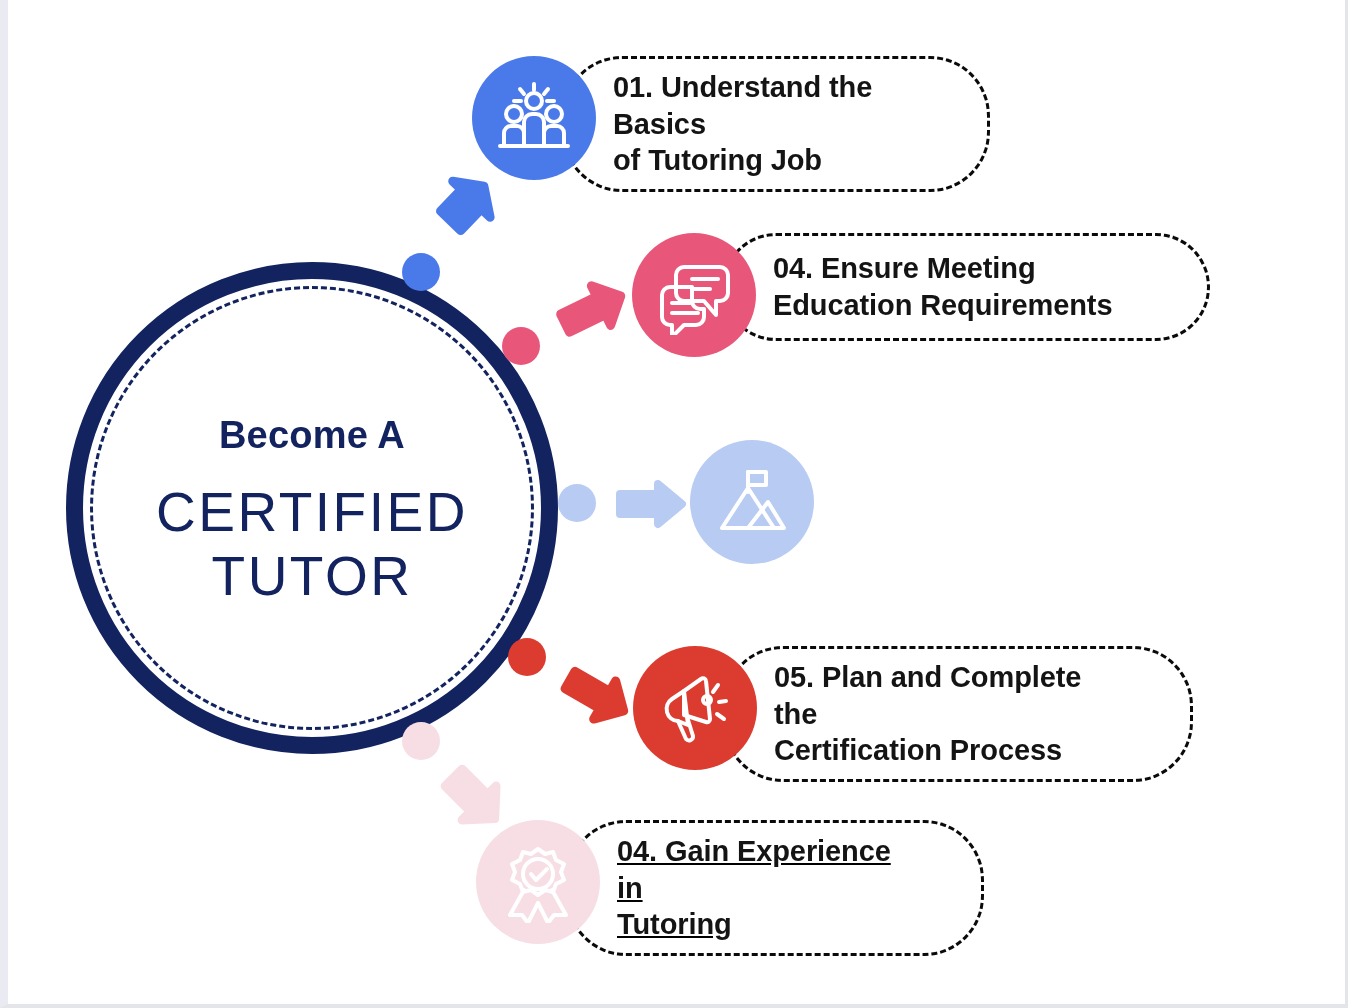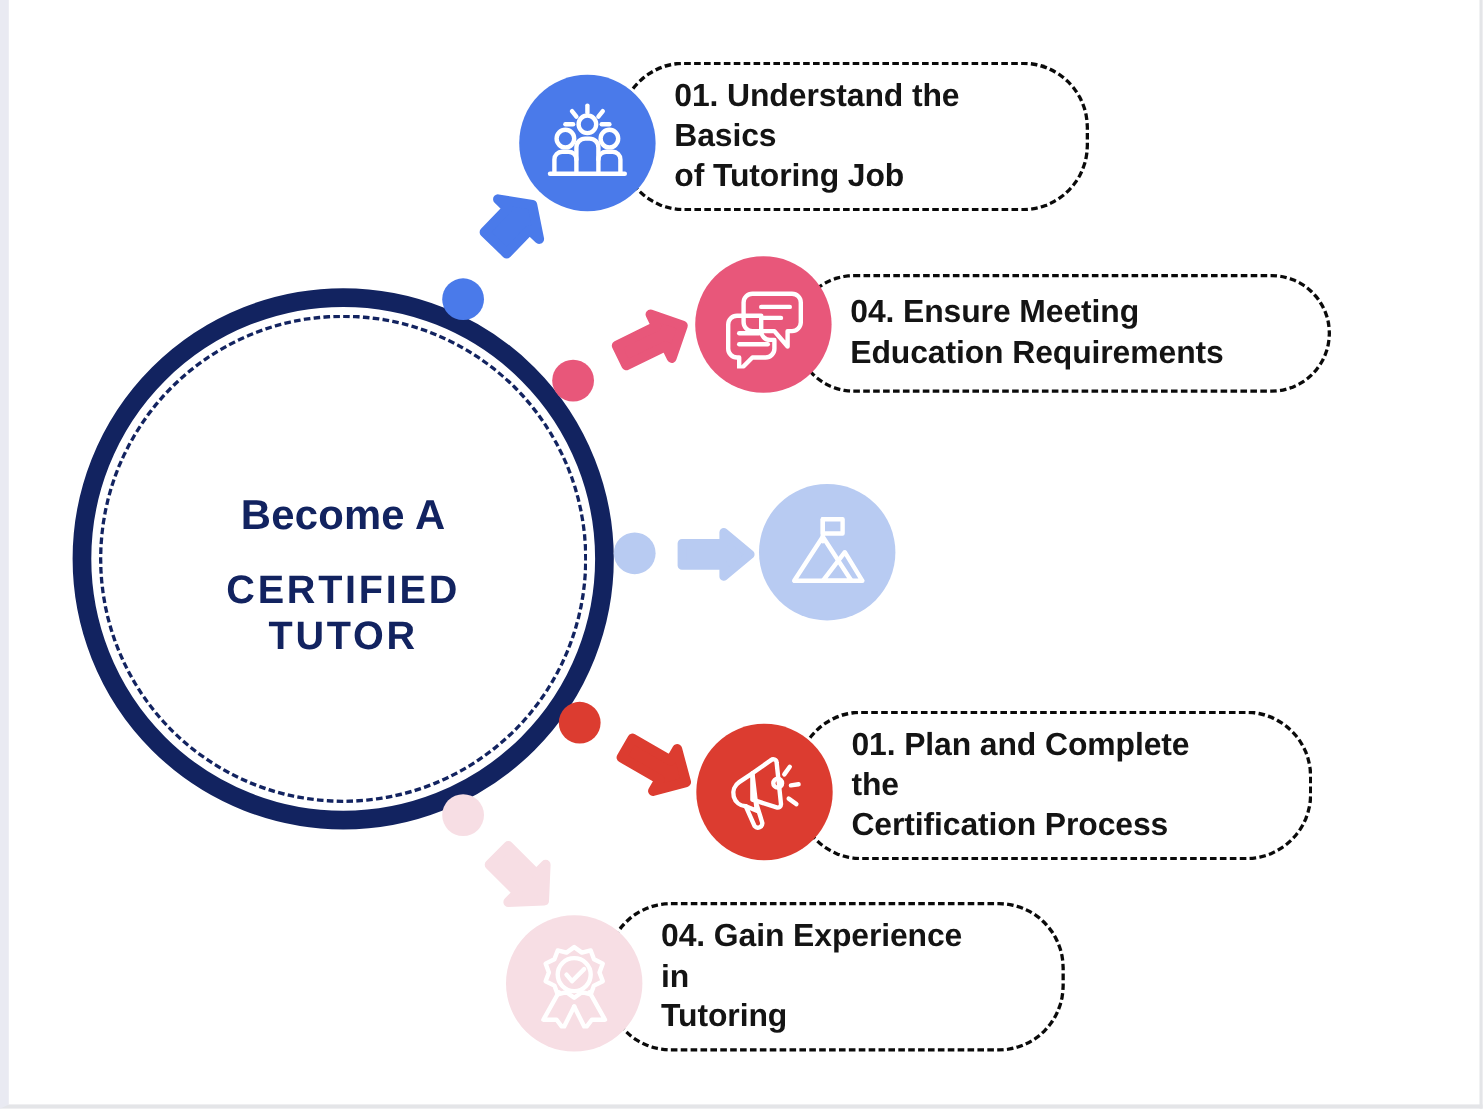--- a/index.html
+++ b/index.html
@@ -50,40 +50,40 @@
     top: 24px;
     right: 24px;
     bottom: 24px;
     border-radius: 50%;
     border: 3px dashed #122360;
     box-sizing: border-box;
   }
   .hub-text {
     position: absolute;
     left: 0;
-    top: 16px;
+    top: 4px;
     width: 100%;
     height: 100%;
     display: flex;
     flex-direction: column;
     align-items: center;
     justify-content: center;
     color: #122360;
     text-align: center;
     letter-spacing: 0.2px;
   }
   .hub-eyebrow {
     font-size: 38px;
     font-weight: bold;
     line-height: 1.1;
     margin-bottom: 24px;
   }
   .hub-title {
-    font-size: 36px;
-    font-weight: bold;
+    font-size: 55px;
+    font-weight: normal;
     line-height: 1.16;
     letter-spacing: 2.5px;
   }
 
   
   .dot {
     position: absolute;
     border-radius: 50%;
     z-index: 6;
   }
@@ -92,21 +92,21 @@
   .arrow {
     position: absolute;
     z-index: 4;
   }
   .arrow svg { display: block; }
 
   
   .step {
     position: absolute;
     display: flex;
-    align-items: flex-end;
+    align-items: flex-start;
     z-index: 5;
   }
   .step-icon {
     position: relative;
     width: 124px;
     height: 124px;
     border-radius: 50%;
     flex: 0 0 auto;
     display: flex;
     align-items: center;
@@ -261,26 +261,26 @@
           <path d="M30 24 L18 32 a12 12 0 0 0 6 22 l10 4 Z"></path>
           <path d="M24 54 l8 18 a4 4 0 0 0 7 -3 l-5 -16"></path>
           <circle cx="53" cy="33" r="4"></circle>
           <line x1="64" y1="18" x2="59" y2="25"></line>
           <line x1="72" y1="34" x2="65" y2="35"></line>
           <line x1="70" y1="52" x2="63" y2="47"></line>
         </svg>
       </span>
     </div>
     <div class="step-box" style="width:470px;">
-      <div class="step-label">01. Plan and Complete the
+      <div class="step-label">05. Plan and Complete the
 Certification Process</div>
     </div>
   </div>
 
-  <div class="step" style="left:452px; top:820px;">
+  <div class="step" style="left:468px; top:820px;text-decoration:underline;">
     <div class="step-icon" style="background:#f7dee4;">
       <span>
         <svg width="82" height="82" viewBox="0 0 82 82" fill="none" stroke="#ffffff" stroke-width="4" stroke-linecap="round" stroke-linejoin="round">
           <path d="M41 8 l7 5 l8 -2 l3 8 l8 4 l-3 8 l3 8 l-8 4 l-3 8 l-8 -2 l-7 5 l-7 -5 l-8 2 l-3 -8 l-8 -4 l3 -8 l-3 -8 l8 -4 l3 -8 l8 2 Z"></path>
           <circle cx="41" cy="33" r="15"></circle>
           <path d="M34 33 l5 6 l11 -11"></path>
           <path d="M27 49 L13 74 h12 l6 8 l10 -20"></path>
           <path d="M55 49 L69 74 h-12 l-6 8 l-10 -20"></path>
         </svg>
       </span>

